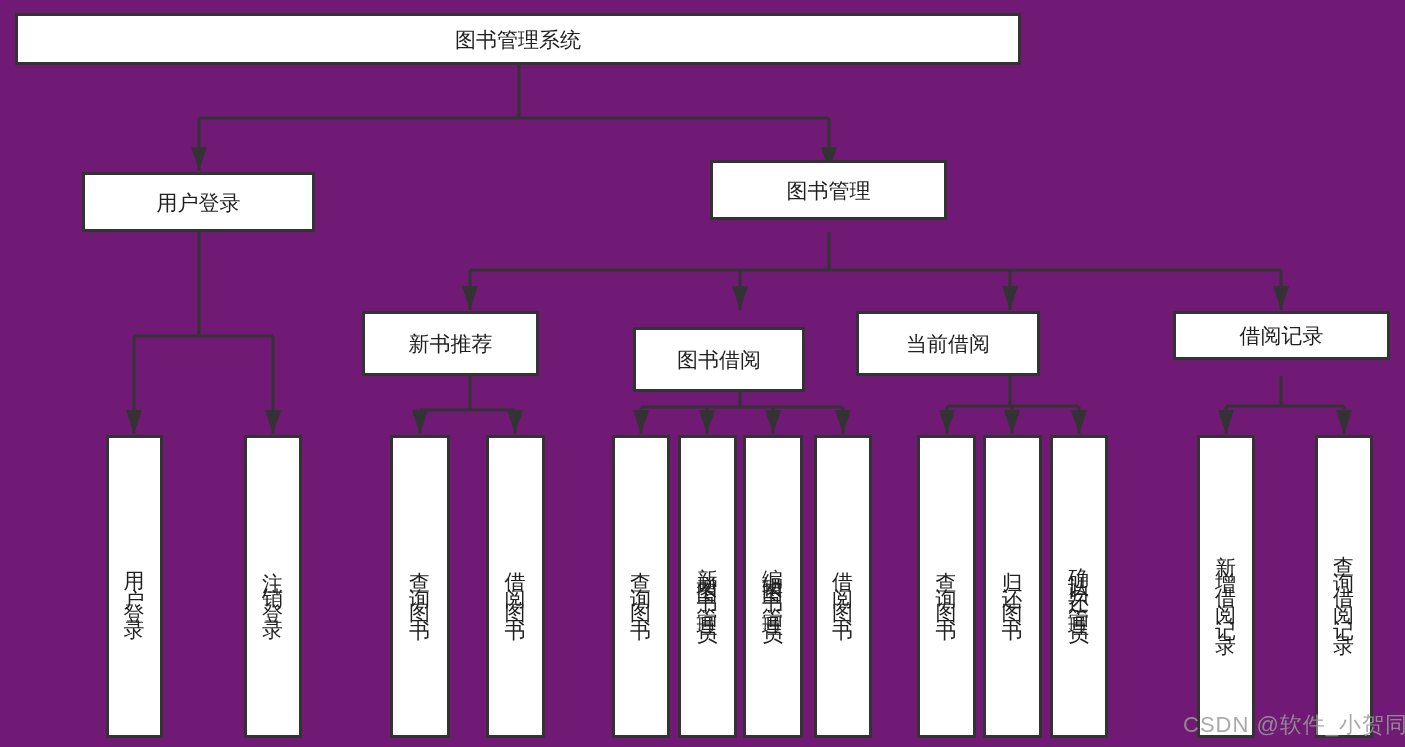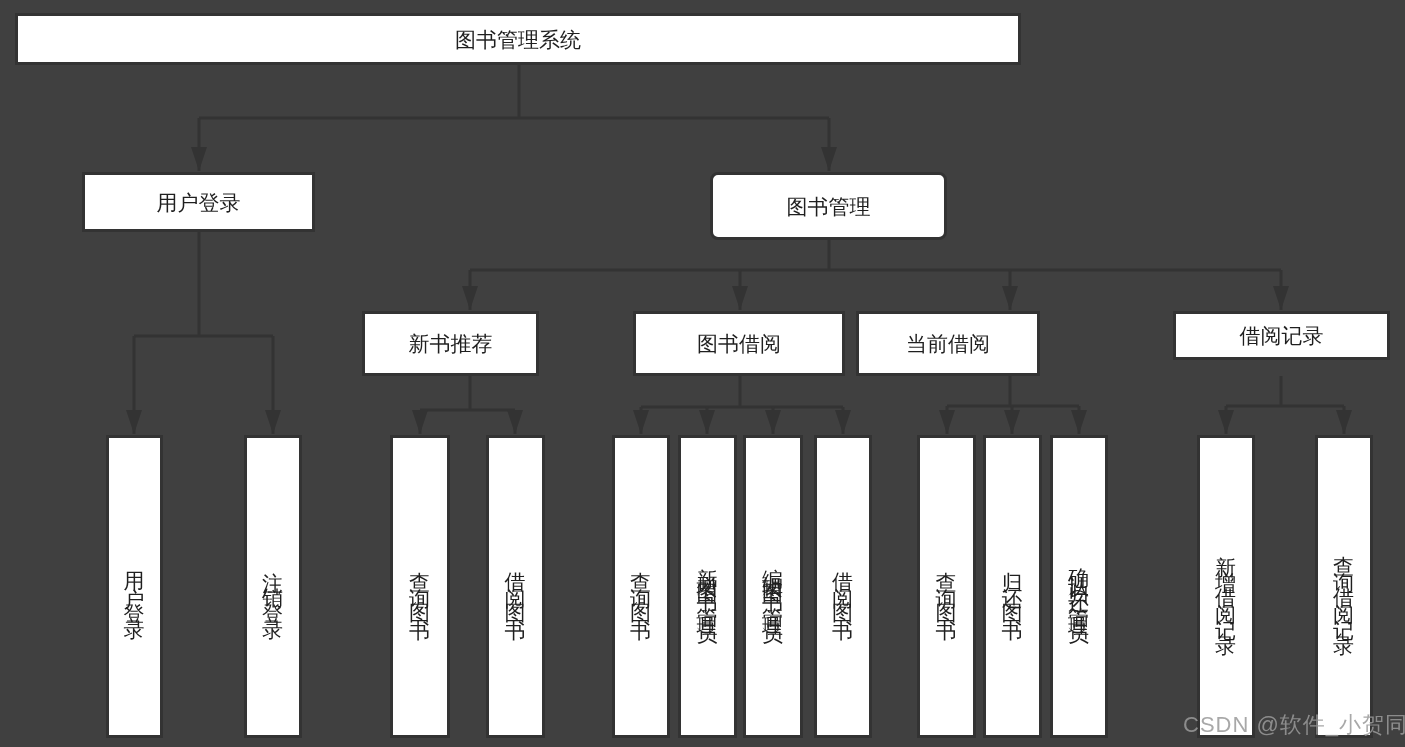--- a/index.html
+++ b/index.html
@@ -1,19 +1,19 @@
 <!DOCTYPE html>
 <html lang="zh"><head>
 <meta charset="utf-8">
 <style>
   html,body{margin:0;padding:0;background:#fff;}
   #canvas{
     position:relative;
     width:1405px;height:747px;
-    background:#404040;
+    background:#701a75;
     font-family:"Liberation Sans","DejaVu Sans",sans-serif;
     overflow:hidden;
   }
   #connectors{position:absolute;left:0;top:0;pointer-events:none;}
   .box{
     position:absolute;
     box-sizing:border-box;
     border:3px solid #333;
     background:#fff;
     display:flex;
@@ -85,24 +85,24 @@
 
       <path d="M1281,376 V406 M1226,406 H1344"></path>
       <path d="M1226,406 V434" marker-end="url(#arrow)"></path>
       <path d="M1344,406 V434" marker-end="url(#arrow)"></path>
     </g>
   </svg>
 
   <div class="box" style="left:15px;top:13px;width:1006px;height:52px;">图书管理系统</div>
 
   <div class="box" style="left:82px;top:172px;width:233px;height:60px;">用户登录</div>
-  <div class="box" style="left:710px;top:172px;width:237px;height:68px;border-radius:8px;">图书管理</div>
+  <div class="box" style="left:710px;top:160px;width:237px;height:60px;">图书管理</div>
 
   <div class="box" style="left:362px;top:311px;width:177px;height:65px;">新书推荐</div>
-  <div class="box" style="left:633px;top:311px;width:212px;height:65px;">图书借阅</div>
+  <div class="box" style="left:633px;top:327px;width:172px;height:65px;">图书借阅</div>
   <div class="box" style="left:856px;top:311px;width:184px;height:65px;">当前借阅</div>
   <div class="box" style="left:1173px;top:311px;width:217px;height:49px;">借阅记录</div>
 
   <div class="box leaf" style="left:106px;top:435px;width:57px;height:303px;">用户登录</div>
   <div class="box leaf" style="left:244px;top:435px;width:58px;height:303px;">注销登录</div>
 
   <div class="box leaf" style="left:390px;top:435px;width:60px;height:303px;">查询图书</div>
   <div class="box leaf" style="left:486px;top:435px;width:59px;height:303px;">借阅图书</div>
 
   <div class="box leaf" style="left:612px;top:435px;width:58px;height:303px;">查询图书</div>

